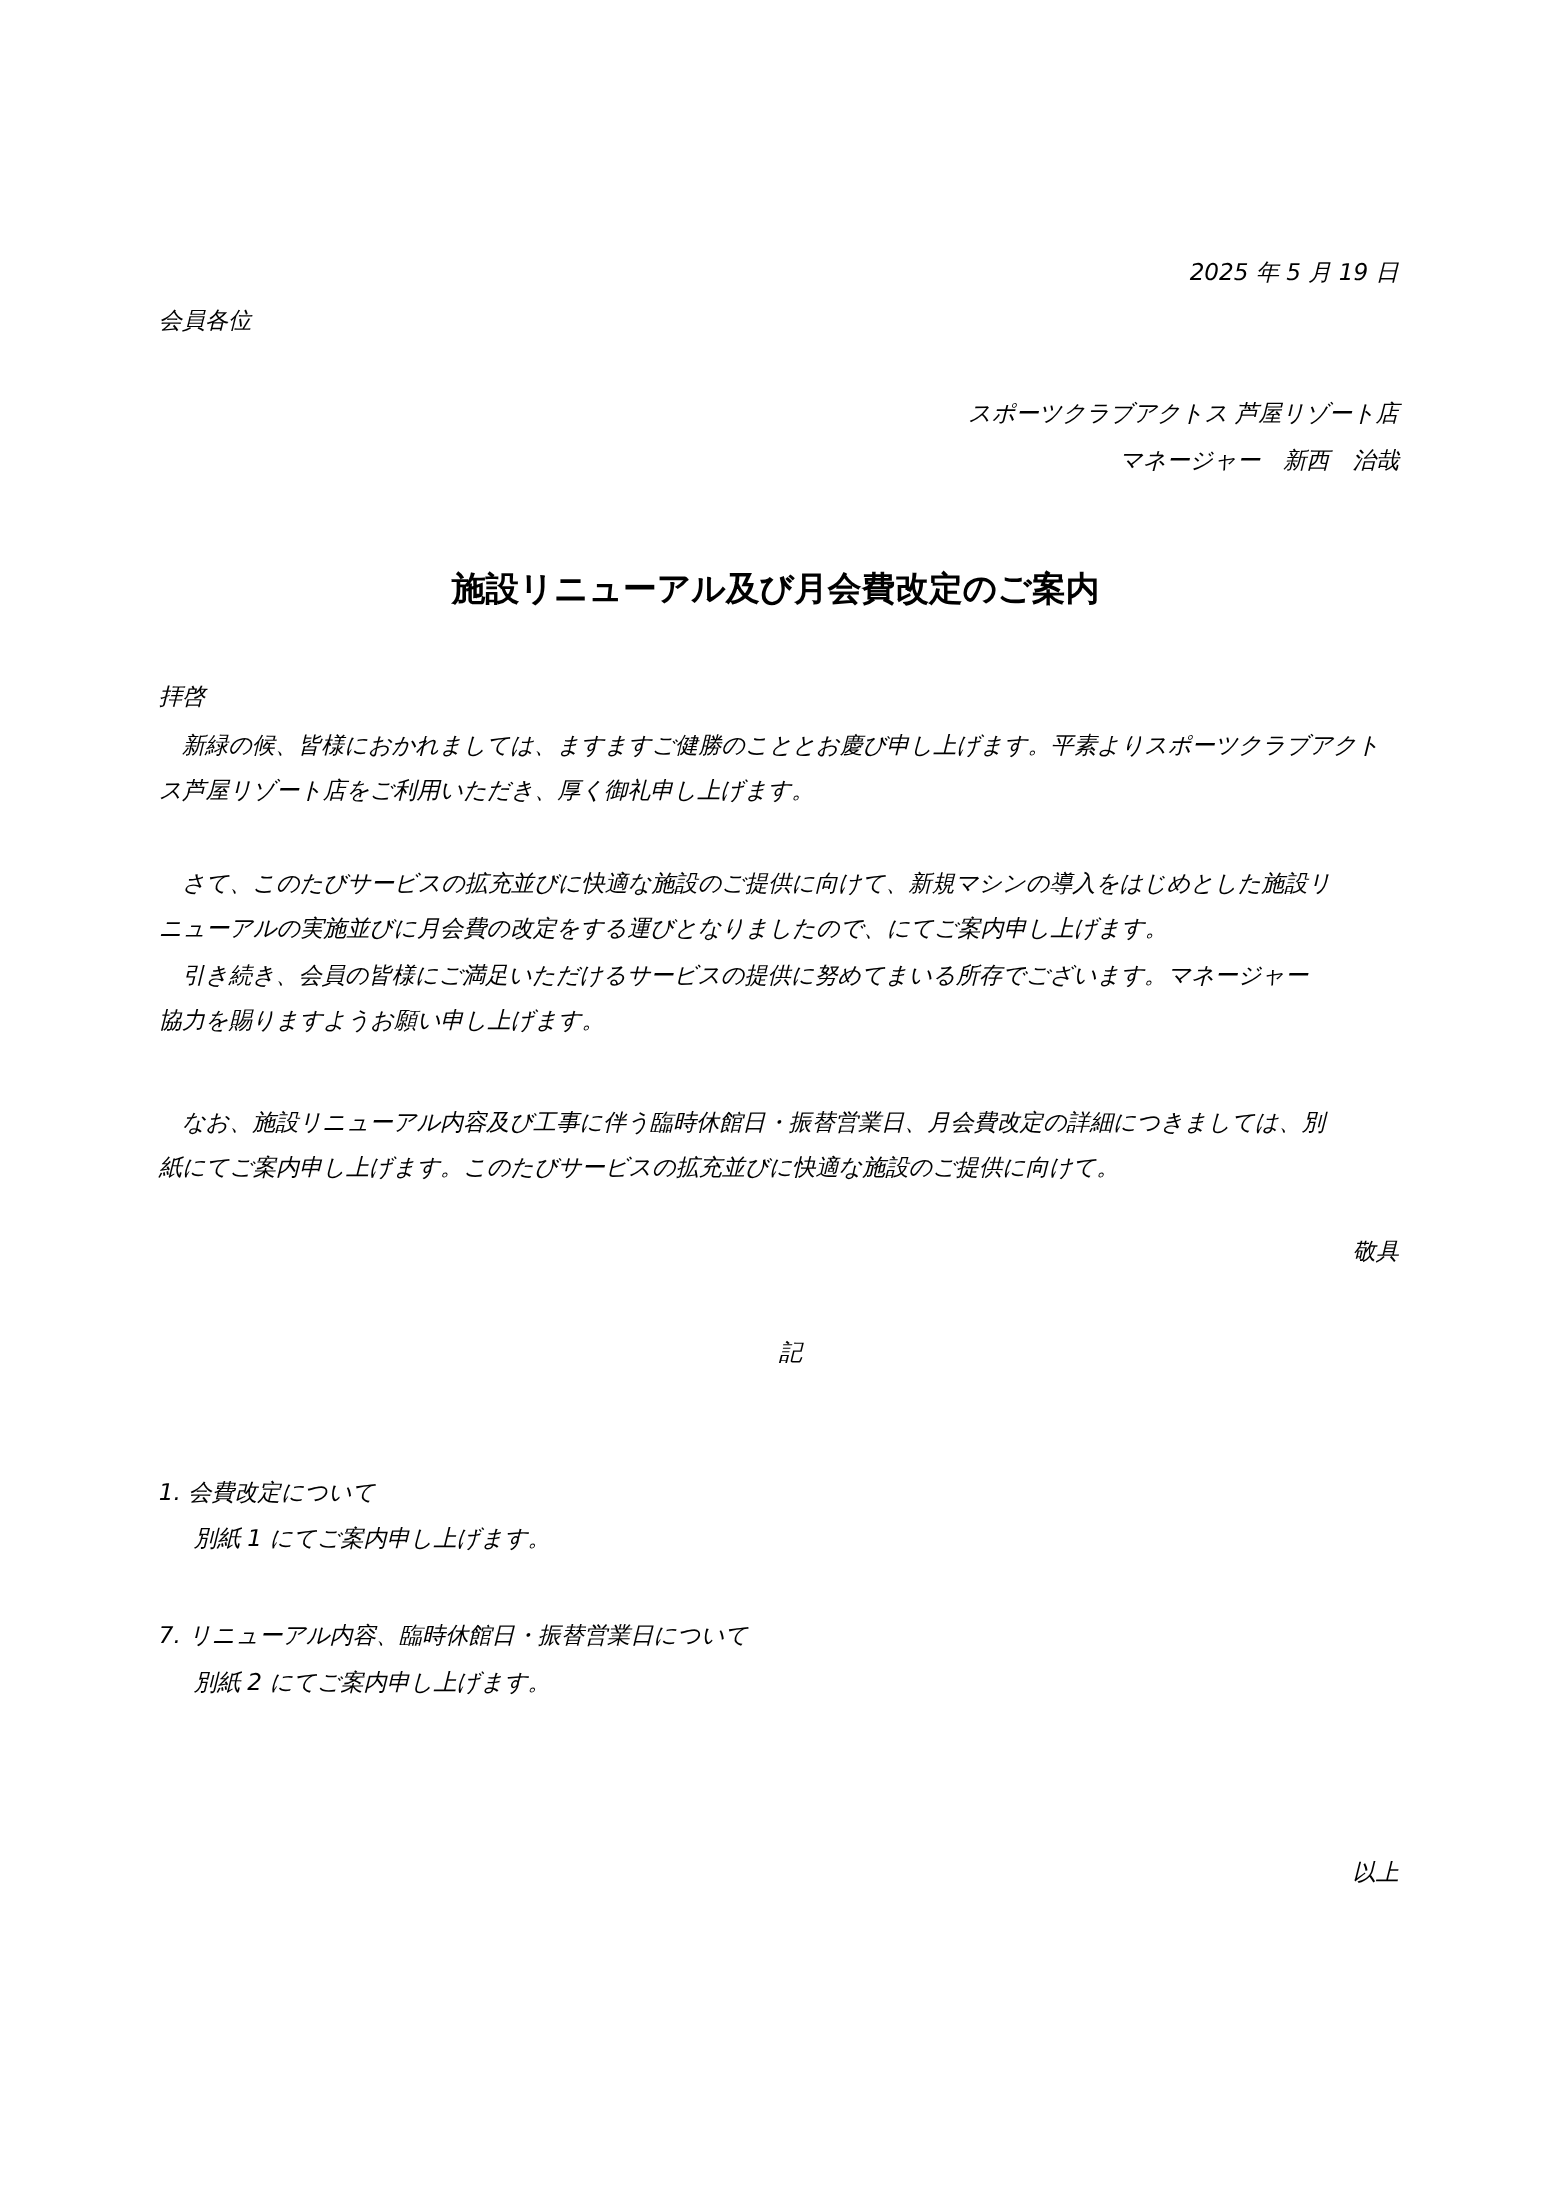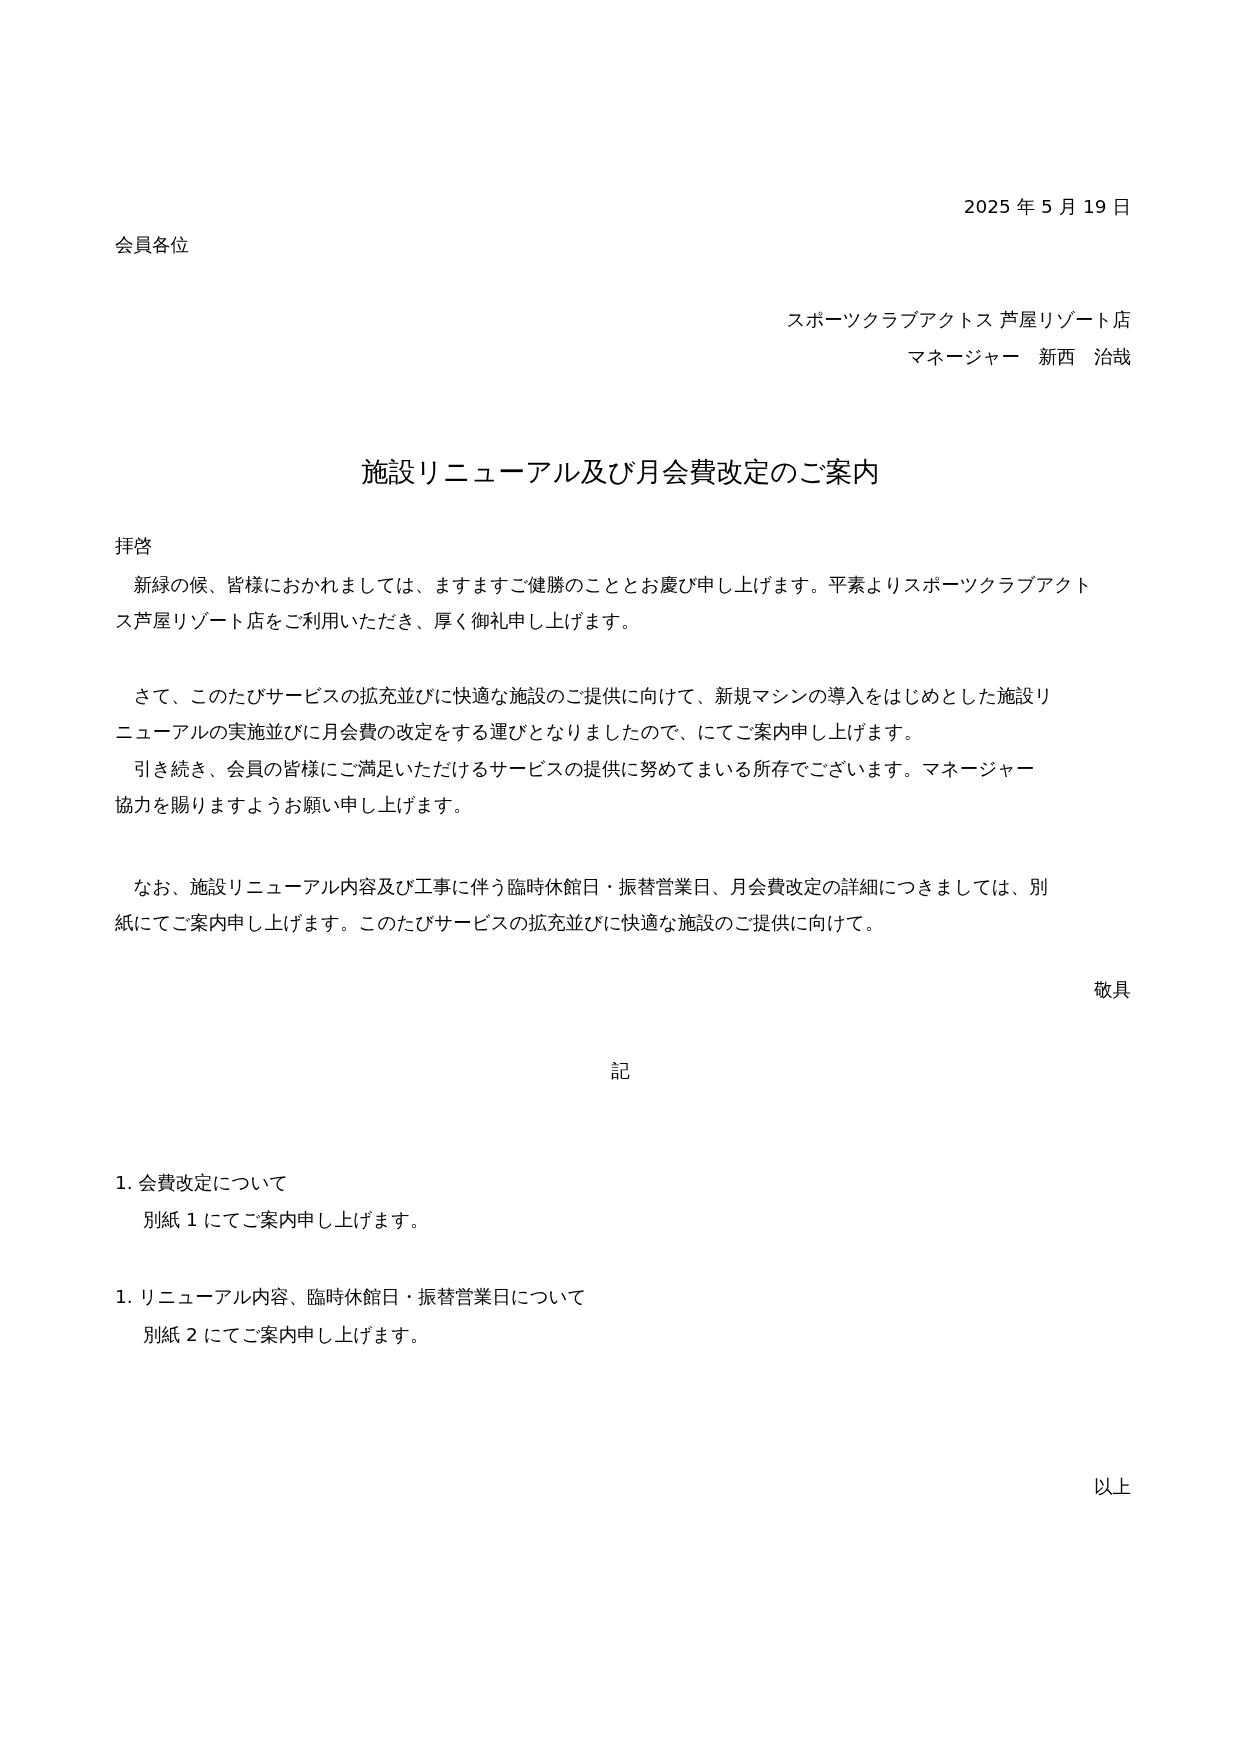--- a/index.html
+++ b/index.html
@@ -1,26 +1,26 @@
 <!DOCTYPE html>
 <html><head>
 <meta charset="utf-8">
 <style>
   html, body { margin: 0; padding: 0; background: #ffffff; }
   body {
     width: 1241px; height: 1755px; position: relative; overflow: hidden;
     font-family: "DejaVu Sans", "Liberation Sans", sans-serif;
     color: #000000;
   }
-  .t { position: absolute; white-space: nowrap; font-size: 18.5px; line-height: 24px; margin: 0; }
+  .t { position: absolute; white-space: nowrap; font-size: 18.5px; line-height: 24px; margin: 12px; font-style: italic; }
   .right { right: 110px; text-align: right; }
   .left { left: 115px; }
   .title {
     position: absolute; left: 0; width: 1241px; text-align: center;
-    top: 438px; font-size: 27px; line-height: 32px; font-weight: normal; white-space: nowrap;
+    top: 438px; font-size: 27px; line-height: 32px; font-weight: bold; white-space: nowrap;
   }
   .center { left: 0; width: 1241px; text-align: center; }
   .sub { left: 143px; }
 </style>
 </head>
 <body>
 
 <div>
 
   <p class="t right" style="top:195px;">2025 年 5 月 19 日</p>
@@ -59,19 +59,19 @@
   <p class="t right" style="top:978px;">敬具</p>
 
   <p class="t center" style="top:1059px;">記</p>
 
   <div>
     <p class="t left" style="top:1171px;">1. 会費改定について</p>
     <p class="t sub" style="top:1208px;">別紙 1 にてご案内申し上げます。</p>
   </div>
 
   <div>
-    <p class="t left" style="top:1285px;">1. リニューアル内容、臨時休館日・振替営業日について</p>
+    <p class="t left" style="top:1285px;">7. リニューアル内容、臨時休館日・振替営業日について</p>
     <p class="t sub" style="top:1323px;">別紙 2 にてご案内申し上げます。</p>
   </div>
 
   <p class="t right" style="top:1475px;">以上</p>
 
 </div>
 
 </body></html>

